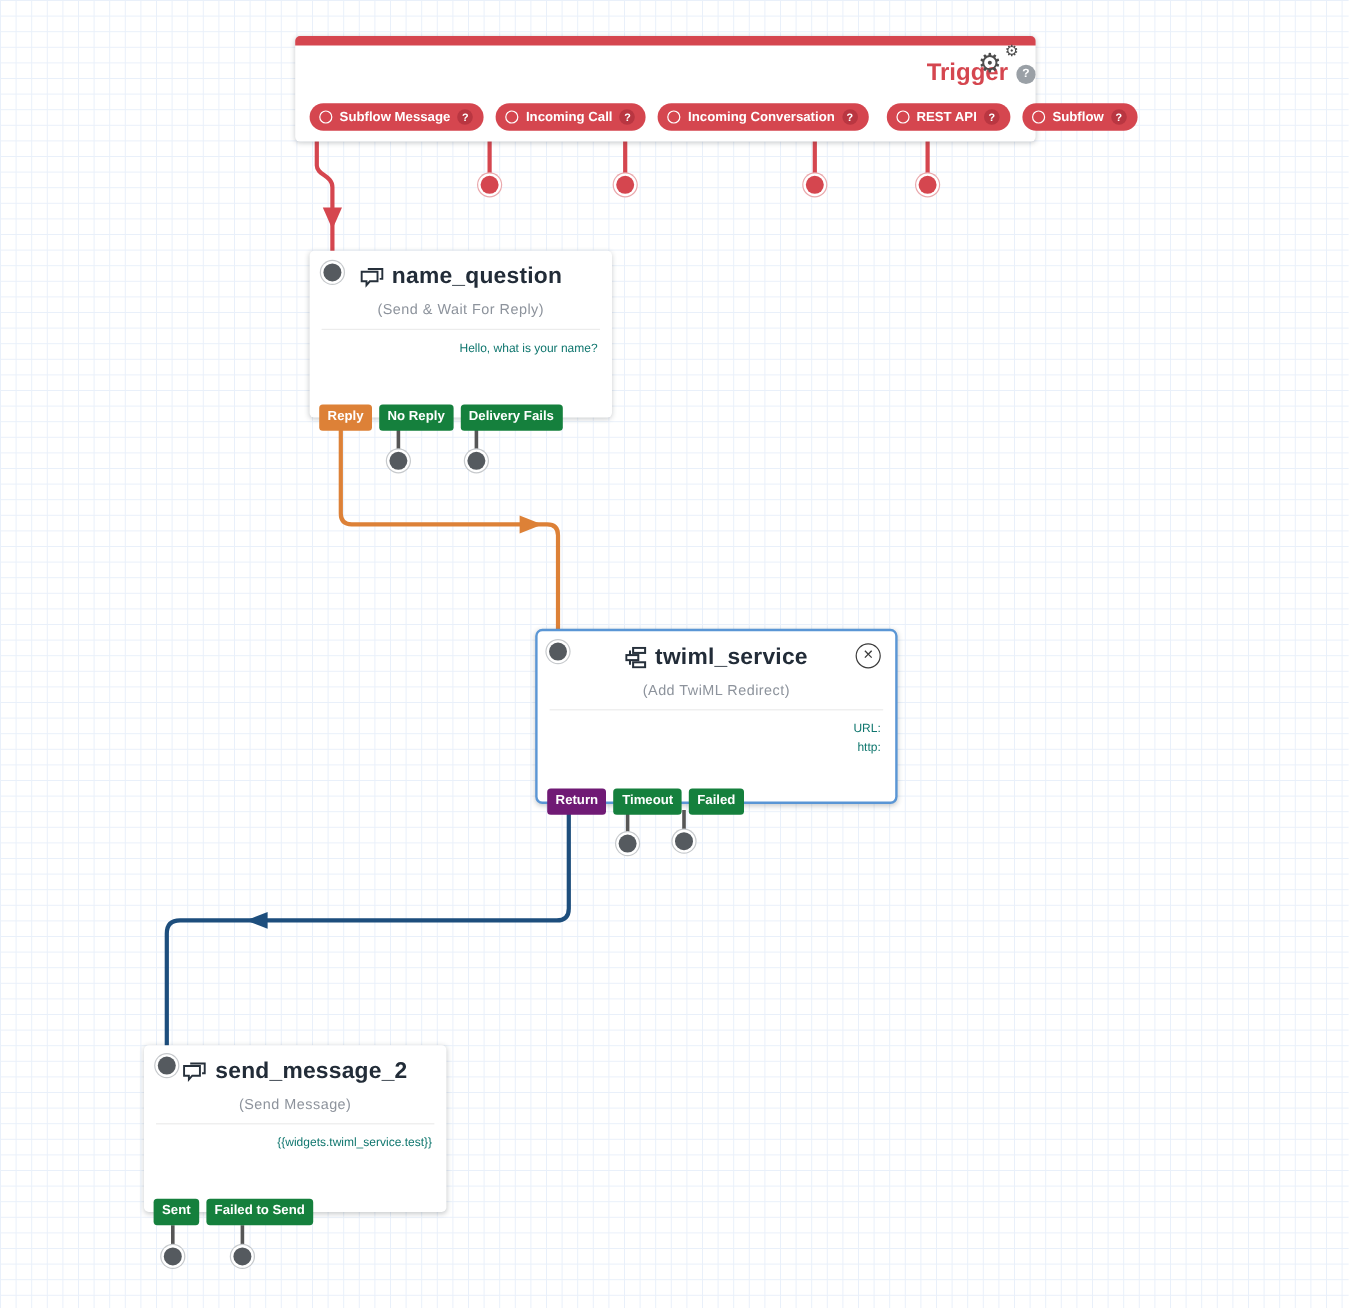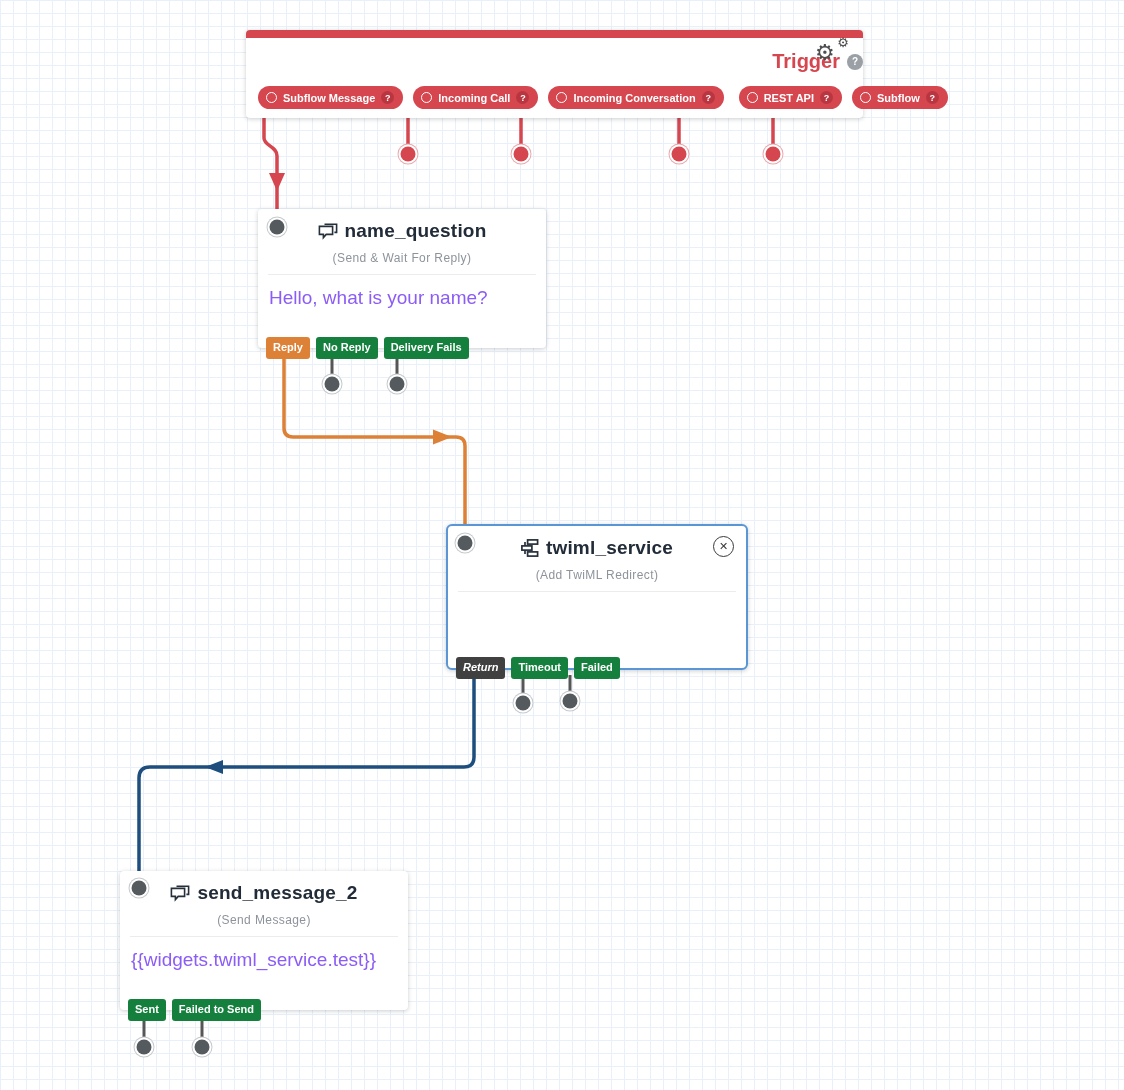--- a/index.html
+++ b/index.html
@@ -36,39 +36,39 @@
     display:inline-flex; align-items:center; gap:6px; padding:0 9px 0 8px;
     font-size:11px; font-weight:700; white-space:nowrap;
   }
   .pill + .pill { margin-left:10px; }
   .pill .ring { width:11px; height:11px; border-radius:50%; border:1.5px solid #fff; box-sizing:border-box; }
   .pill .phelp {
     width:13px; height:13px; border-radius:50%; background:#b93641; color:#fff;
     font-size:9px; font-weight:700; display:inline-flex; align-items:center; justify-content:center;
   }
 
-  .widget { width:288px; height:139px; }
+  .widget { width:252px; height:139px; }
   .widget.selected { border:2px solid #5a96d5; border-radius:6px; }
   .w-name { left:258px; top:209px; }
   .w-twiml { left:446px; top:524px; width:298px; height:142px; }
   .w-send { left:120px; top:871px; }
 
   .titlerow { display:flex; justify-content:center; align-items:center; gap:7px; margin-top:11px; }
   .w-title { color:#222c38; font-size:19px; font-weight:600; letter-spacing:.2px; }
   .w-sub { text-align:center; color:#8d939c; font-size:12px; letter-spacing:.4px; margin-top:9px; }
   .divider { border-top:1px solid #ececec; margin:9px 10px 0 10px; }
-  .w-body { color:#8b5cf6; font-size:19px; padding:8px 12px 0 11px; line-height:1.55; }
+  .w-body { color:#0f766e; font-size:10px; padding:8px 12px 0 11px; line-height:1.55;text-align:right; }
 
   .btn-row { position:absolute; left:8px; bottom:-11px; display:flex; gap:6px;border-radius:11px; }
   .tbtn {
     background:#15803d; color:#fff; font-size:11px; font-weight:700;
     padding:5px 7px 6px 7px; border-radius:3px; line-height:1; white-space:nowrap;
   }
   .tbtn.orange { background:#dd8137; }
-  .tbtn.navy { background:#404040;font-style:italic; }
+  .tbtn.navy { background:#701a75; }
 
   .dot { position:absolute; width:15px; height:15px; border-radius:50%; transform:translate(-50%,-50%); }
   .dot-gray { background:#555a5f; box-shadow:0 0 0 2px #fff, 0 0 0 3px #c6c9cc; z-index:3; }
   .dot-red  { background:#d5464f; box-shadow:0 0 0 2px #fff, 0 0 0 3px #eaa9ad; z-index:3; }
   .card .dot { z-index:4; }
 
   .close-btn {
     position:absolute; right:12px; top:10px; width:21px; height:21px; border-radius:50%;
     border:1.5px solid #3a3a3a; color:#3a3a3a; font-size:11px; line-height:1;
     display:flex; align-items:center; justify-content:center; box-sizing:border-box;
@@ -175,20 +175,24 @@
       <svg class="icon-svg" width="18" height="18" viewBox="0 0 18 18">
         <path d="M4 3 V15" fill="none" stroke="#26303b" stroke-width="1.7"></path>
         <rect x="6.6" y="0.9" width="10" height="4.2" fill="#fff" stroke="#26303b" stroke-width="1.7"></rect>
         <rect x="0.9" y="6.9" width="10" height="4.2" fill="#fff" stroke="#26303b" stroke-width="1.7"></rect>
         <rect x="6.6" y="12.9" width="10" height="4.2" fill="#fff" stroke="#26303b" stroke-width="1.7"></rect>
       </svg>
       <span class="w-title">twiml_service</span>
     </div>
     <div class="w-sub">(Add TwiML Redirect)</div>
     <div class="divider"></div>
+    <div class="w-body">
+      <div>URL:</div>
+      <div>http:</div>
+    </div>
     <div class="btn-row">
       <span class="tbtn navy">Return</span>
       <span class="tbtn">Timeout</span>
       <span class="tbtn">Failed</span>
     </div>
   </div>
   <span class="dot dot-gray" style="left:523px; top:703px;"></span>
   <span class="dot dot-gray" style="left:570px; top:701px;"></span>
 
   <div class="card widget w-send">

